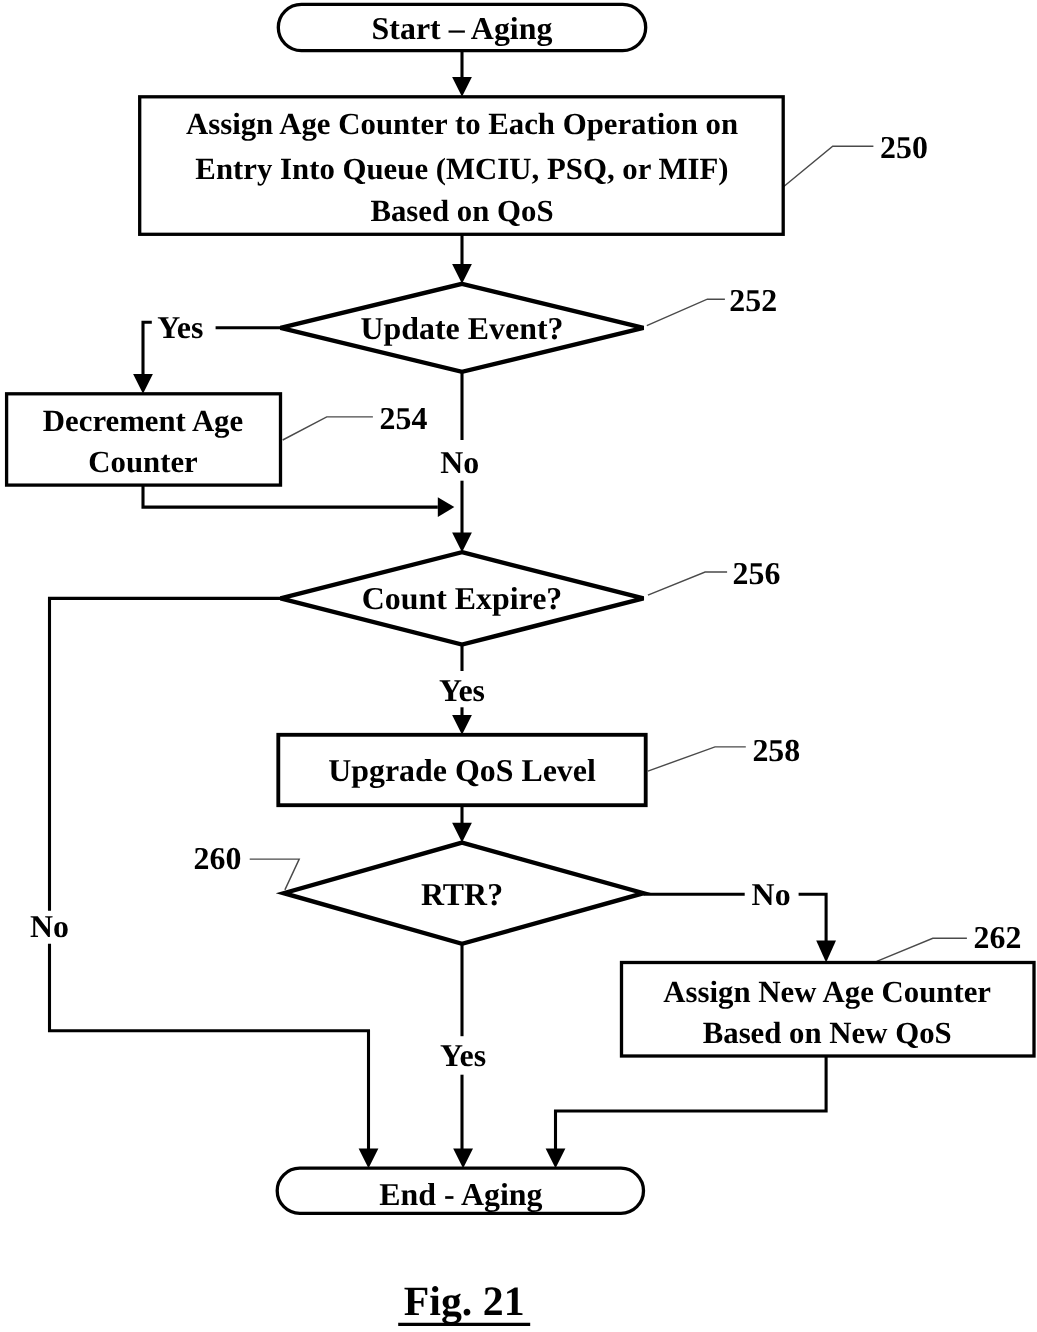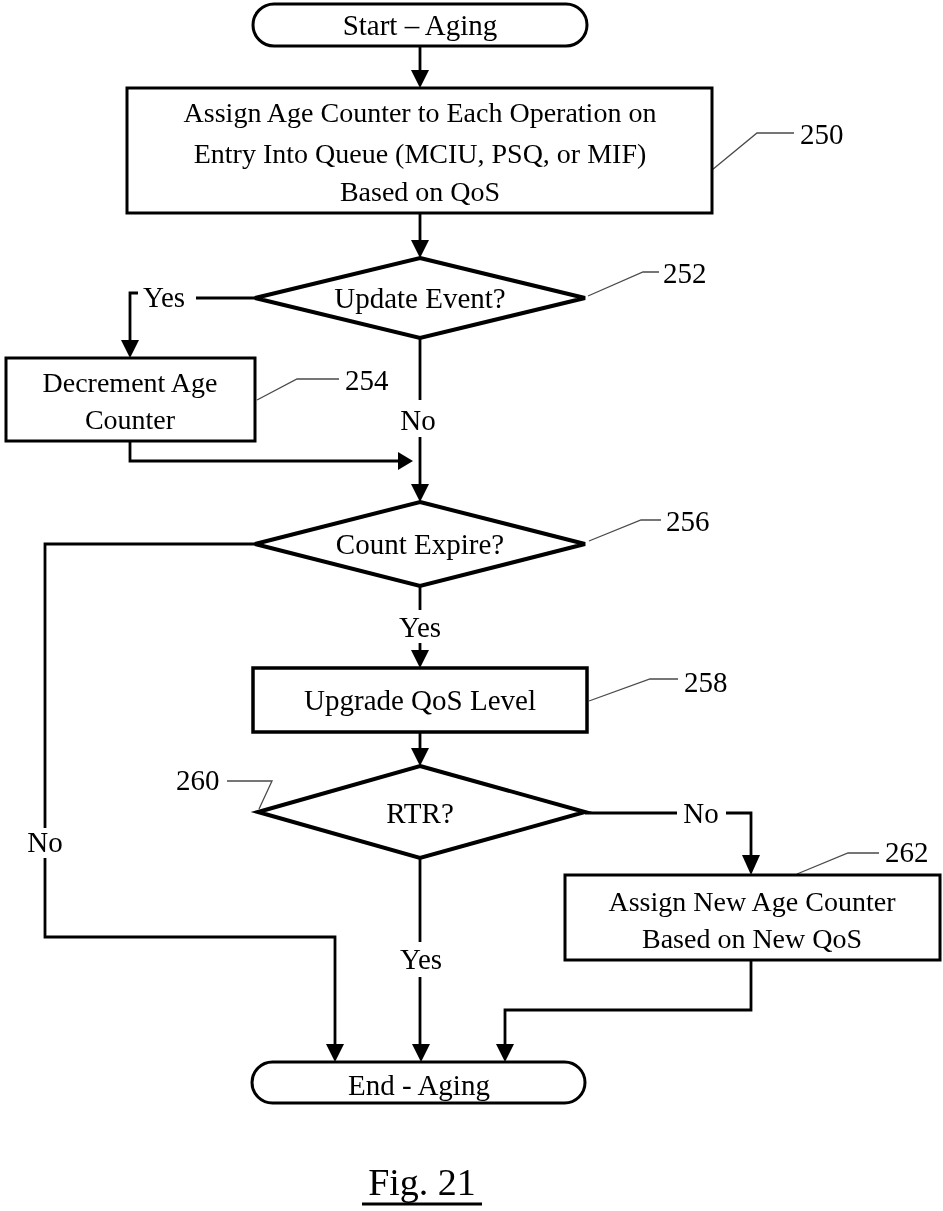--- a/index.html
+++ b/index.html
@@ -2,20 +2,21 @@
 <html><head>
 <meta charset="utf-8">
 <style>
   html,body { margin:0; padding:0; background:#ffffff; }
   .page {
     position:relative;
     width:943px; height:1211px;
     background:#ffffff;
     font-family:"Liberation Serif","DejaVu Serif",serif;
     overflow:hidden;
+    font-weight:bold;
   }
   svg { display:block; }
   svg text { fill:#000000; font-family:"Liberation Serif","DejaVu Serif",serif; }
   .shape   { fill:#ffffff; stroke:#000000; }
   .conn    { stroke:#000000; stroke-width:2.8; fill:none; }
   .head    { fill:#000000; stroke:none; }
   .leader  { stroke:#4a4a4a; stroke-width:1.3; fill:none; }
   .node-text { font-size:29px; text-anchor:middle; }
   .box-text  { font-size:28px; text-anchor:middle; }
   .edge-text { font-size:29px; text-anchor:middle; }

